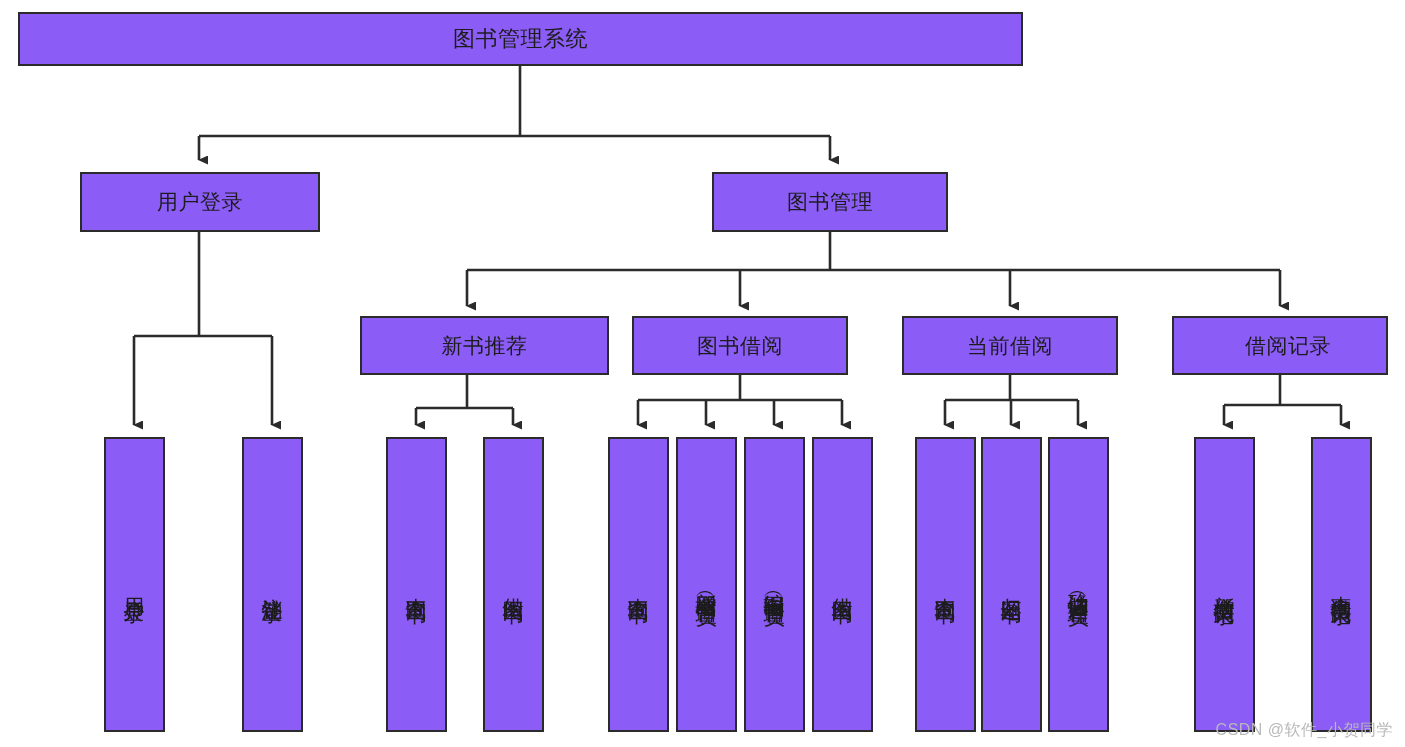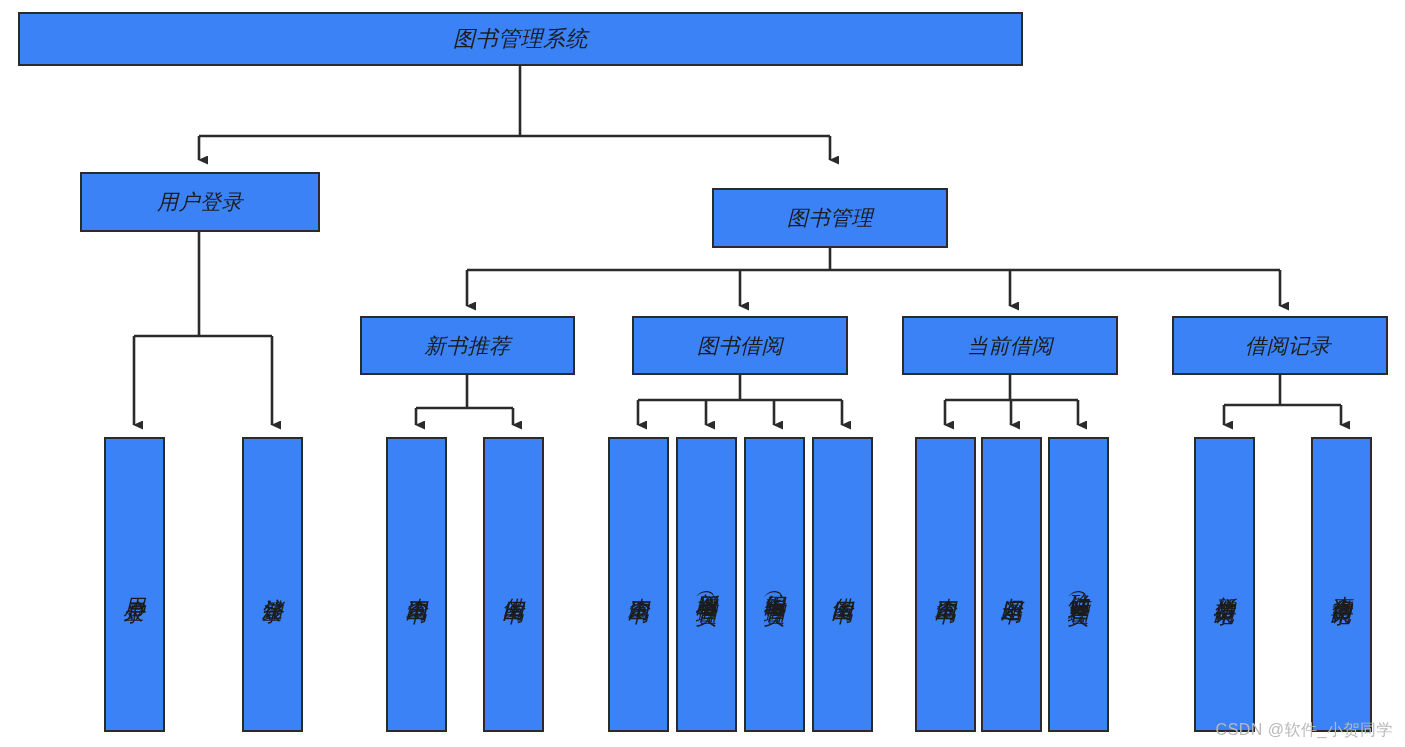--- a/index.html
+++ b/index.html
@@ -16,28 +16,27 @@
   }
   svg#wires{
     position:absolute;
     left:0;top:0;
     width:1405px;height:747px;
     pointer-events:none;
   }
   .node{
     position:absolute;
     box-sizing:border-box;
-    background:#3b82f6;
+    background:#8b5cf6;
     border:2px solid #2b2b2b;
     display:flex;
     align-items:center;
     justify-content:center;
     text-align:center;
     z-index:2;
-    font-style:italic;
   }
   .node-label{
     display:block;
     line-height:1.12;
     letter-spacing:0.5px;
     color:#1c1c1c;
   }
   
   .node.horiz .node-label{
     writing-mode:horizontal-tb;
@@ -126,25 +125,25 @@
   </svg>
 
   <div class="node horiz root" style="left:18px;top:12px;width:1005px;height:54px;">
     <span class="node-label">图书管理系统</span>
   </div>
 
   <div class="node horiz" style="left:80px;top:172px;width:240px;height:60px;">
     <span class="node-label">用户登录</span>
   </div>
 
-  <div class="node horiz" style="left:712px;top:188px;width:236px;height:60px;">
+  <div class="node horiz" style="left:712px;top:172px;width:236px;height:60px;">
     <span class="node-label">图书管理</span>
   </div>
 
-  <div class="node horiz" style="left:360px;top:316px;width:215px;height:59px;">
+  <div class="node horiz" style="left:360px;top:316px;width:249px;height:59px;">
     <span class="node-label">新书推荐</span>
   </div>
 
   <div class="node horiz" style="left:632px;top:316px;width:216px;height:59px;">
     <span class="node-label">图书借阅</span>
   </div>
 
   <div class="node horiz" style="left:902px;top:316px;width:216px;height:59px;">
     <span class="node-label">当前借阅</span>
   </div>

